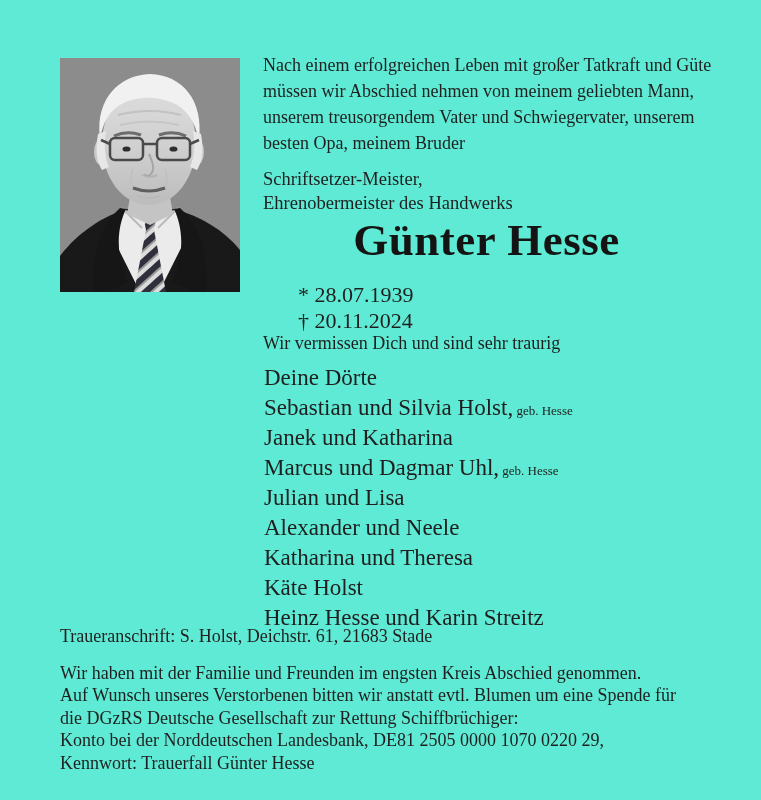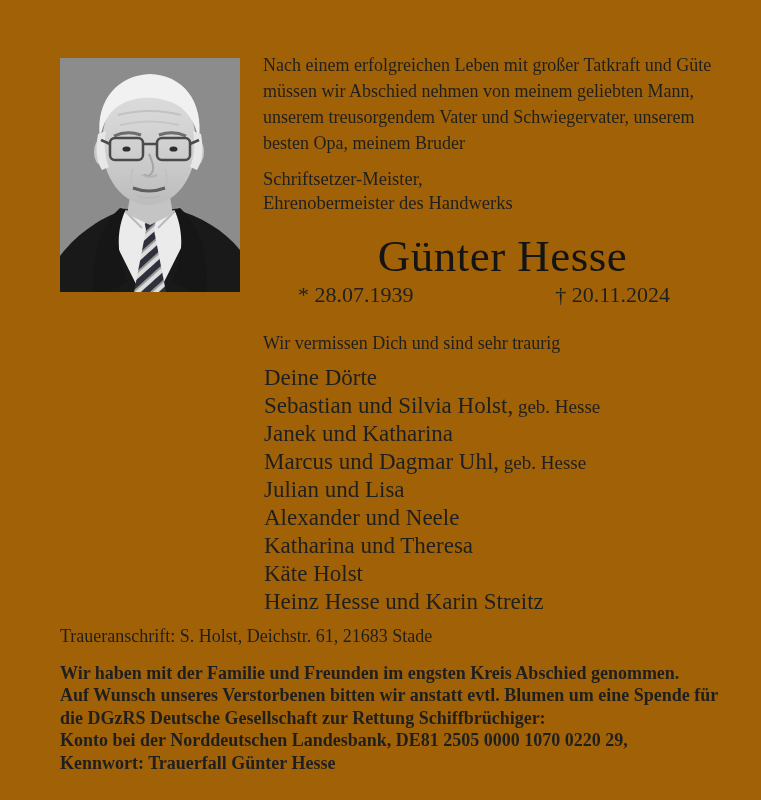--- a/index.html
+++ b/index.html
@@ -1,20 +1,20 @@
 <!DOCTYPE html>
 <html lang="de"><head>
 <meta charset="utf-8">
 <style>
   html, body { margin: 0; padding: 0; background: #ffffff; }
   .page {
     position: relative;
     width: 761px;
     height: 800px;
-    background: #a16207;
+    background: #5eead4;
     font-family: "Liberation Serif", "DejaVu Serif", serif;
     color: #1f1f1f;
     overflow: hidden;
   }
   .abs { position: absolute; }
   .lines { white-space: pre-line; }
 
   .photo {
     left: 60px; top: 58px;
     width: 180px; height: 234px;
@@ -29,55 +29,55 @@
   }
   .titles {
     left: 263px; top: 167px;
     width: 447px;
     font-size: 18.5px;
     line-height: 24px;
   }
   .name {
     left: 263px; top: 214px;
     width: 447px;
-    margin: 16px;
+    margin: 0;
     text-align: center;
     font-size: 45px;
-    font-weight: 400;
+    font-weight: 700;
     letter-spacing: 0.5px;
     color: #141414;
   }
   .dates {
     left: 298px; top: 282px;
     width: 372px;
     display: flex;
     justify-content: space-between;
     font-size: 22px;
+    flex-direction: column;
   }
   .mourning {
     left: 263px; top: 333px;
     font-size: 18px;
     font-family: Liberation Serif, serif;
   }
   .family {
     left: 264px; top: 364px;
     font-size: 23px;
     line-height: 27px;
   }
-  .family .suffix { font-size: 19px; }
+  .family .suffix { font-size: 13px; }
   .address {
     left: 60px; top: 626px;
     font-size: 18px;
   }
   .closing {
     left: 60px; top: 662px;
     width: 695px;
     font-size: 18px;
     line-height: 22.4px;
-    font-weight: bold;
   }
 </style>
 </head>
 <body>
 
 <div class="page">
 
   <div class="abs photo">
     <svg width="180" height="234" viewBox="0 0 180 234" aria-hidden="true">
       <defs>

